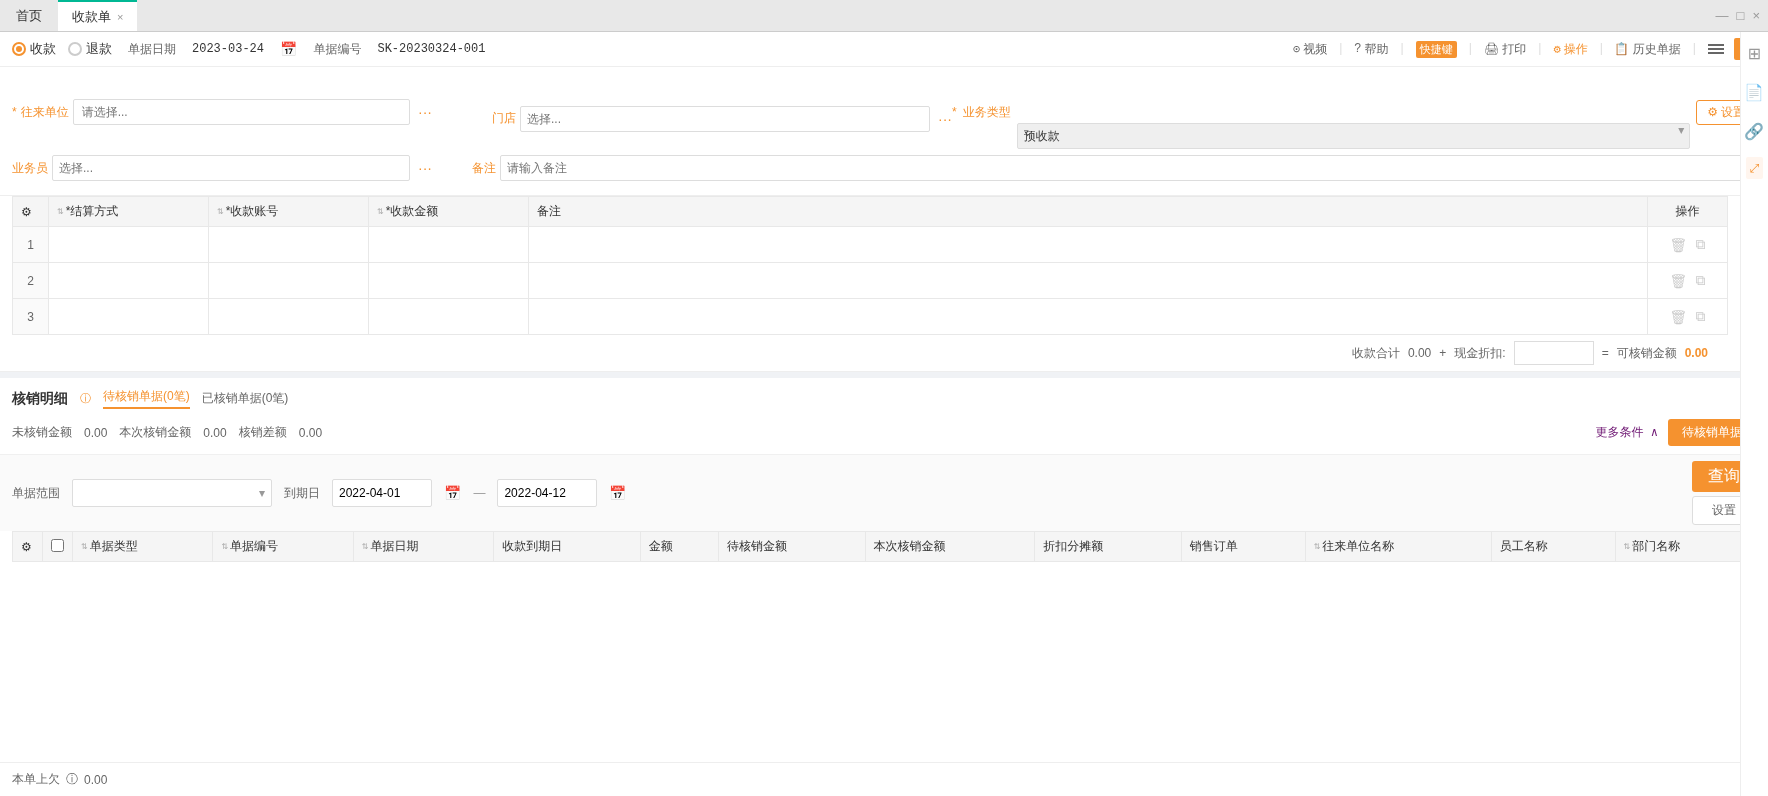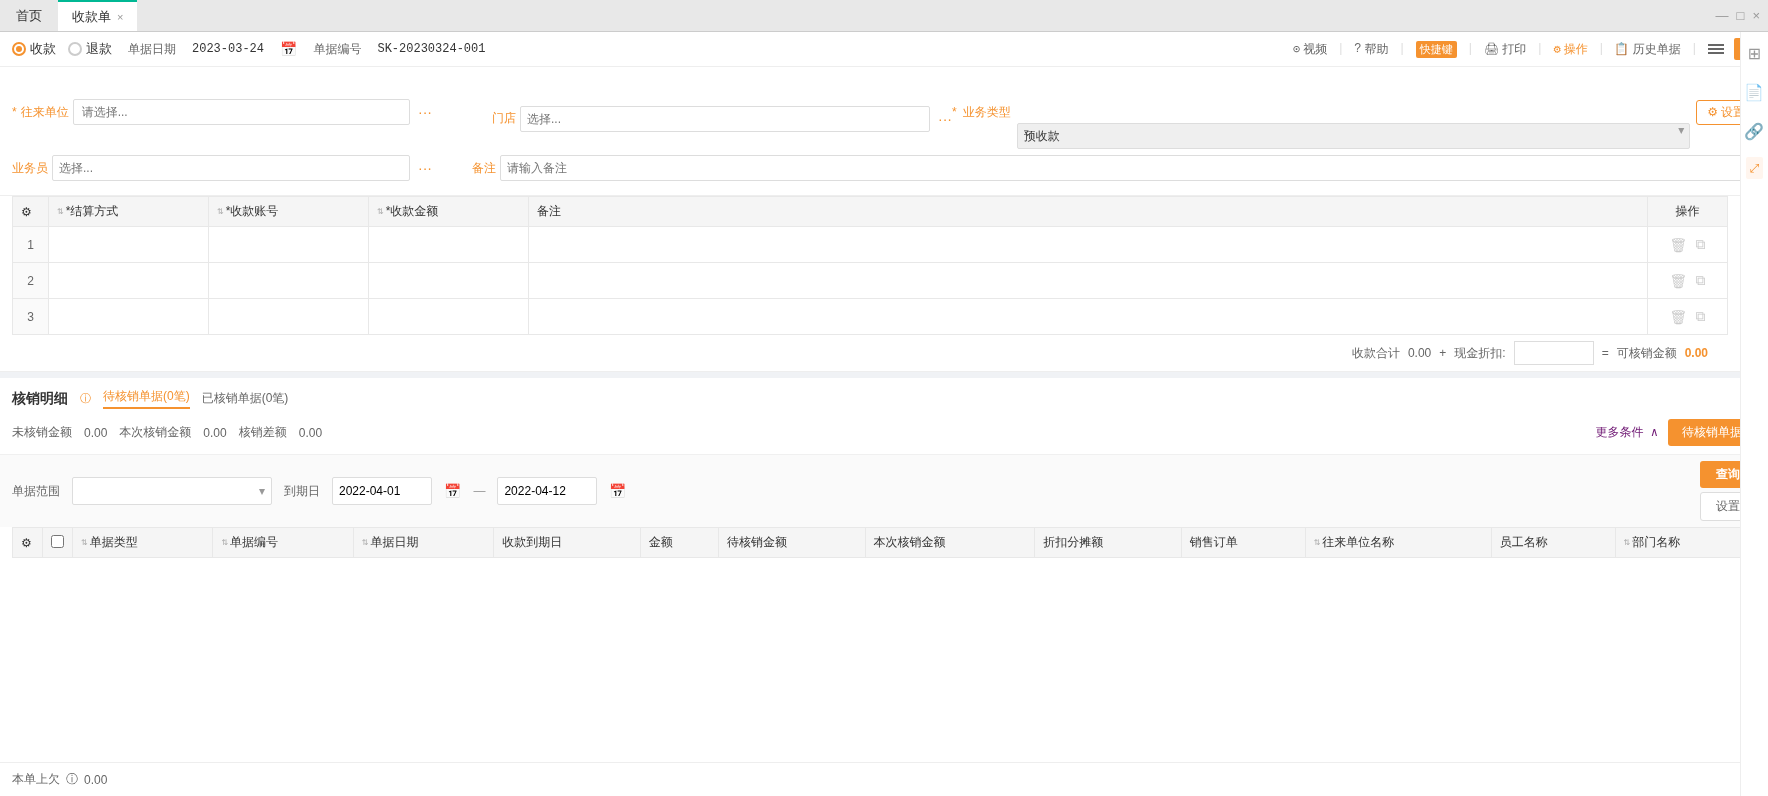--- a/index.html
+++ b/index.html
@@ -79,21 +79,21 @@
     .auto-btn { background: #f5922f; color: #fff; border: none; border-radius: 3px; padding: 5px 14px; cursor: pointer; font-size: 12px; }
 
     
     .filter-row { padding: 6px 12px; display: flex; align-items: center; gap: 12px; border-top: 1px solid #f0f0f0; background: #fafafa; }
     .filter-label { color: #666; font-size: 12px; white-space: nowrap; }
     .filter-dropdown { display: flex; align-items: center; border: 1px solid #ddd; border-radius: 2px; height: 28px; padding: 0 6px; font-size: 12px; width: 200px; background: #fff; cursor: pointer; gap: 6px; }
     .filter-dropdown .arrow { margin-left: auto; color: #999; }
     .date-input { border: 1px solid #ddd; border-radius: 2px; height: 28px; padding: 0 6px; font-size: 12px; width: 100px; }
     .date-sep { color: #999; }
     .cal-icon { color: #999; cursor: pointer; font-size: 14px; }
-    .query-btn { background: #f5922f; color: #fff; border: none; border-radius: 3px; padding: 5px 16px; cursor: pointer; font-size: 12px; margin-left: auto; font-weight: bold; }
+    .query-btn { background: #f5922f; color: #fff; border: none; border-radius: 3px; padding: 5px 16px; cursor: pointer; font-size: 16px; margin-left: auto; }
     .setting-btn2 { background: #fff; color: #666; border: 1px solid #ddd; border-radius: 3px; padding: 5px 14px; cursor: pointer; font-size: 12px; }
     .filter-right { display: flex; flex-direction: column; gap: 4px; margin-left: auto; }
 
     
     .bottom-table { flex: 1; overflow-y: auto; padding: 0 12px; }
     .data-table2 { width: 100%; border-collapse: collapse; font-size: 12px; }
     .data-table2 th { background: #f5f5f5; border: 1px solid #e8e8e8; padding: 6px 8px; text-align: left; font-weight: normal; color: #333; white-space: nowrap; }
 
     
     .footer { display: flex; align-items: center; padding: 8px 12px; border-top: 1px solid #eee; background: #fff; gap: 12px; }

